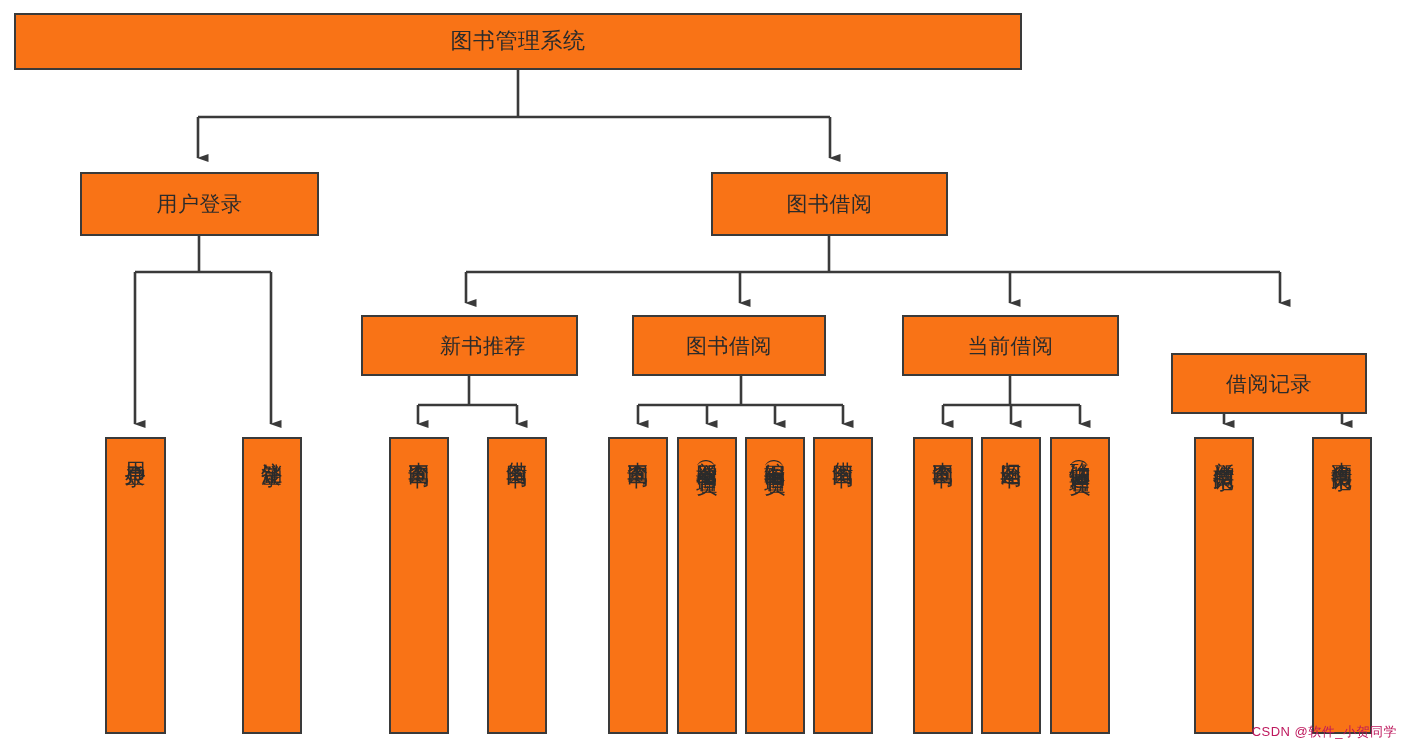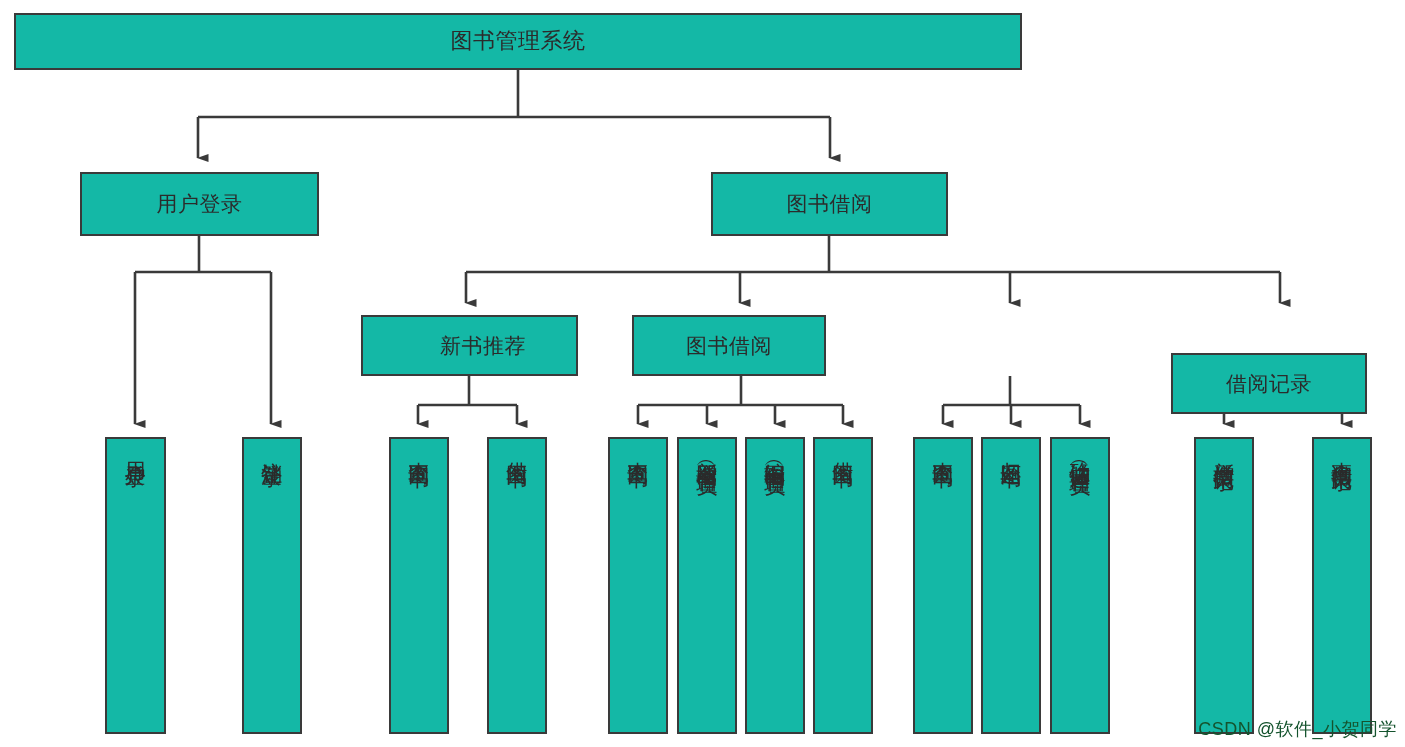--- a/index.html
+++ b/index.html
@@ -21,21 +21,21 @@
     position: absolute;
     left: 0;
     top: 0;
     width: 1405px;
     height: 747px;
     pointer-events: none;
   }
   .node {
     position: absolute;
     box-sizing: border-box;
-    background: #14b8a6;
+    background: #f97316;
     border: 2px solid #3a3a3a;
     display: flex;
     align-items: center;
     justify-content: center;
     color: #2b2b2b;
   }
   .node .label {
     display: block;
     text-align: center;
     line-height: 1.12;
@@ -54,22 +54,22 @@
     text-orientation: upright;
     font-size: 21px;
     letter-spacing: 2px;
     white-space: nowrap;
   }
   #title-node .label { font-size: 22px; }
   #watermark {
     position: absolute;
     right: 8px;
     bottom: 6px;
-    font-size: 18px;
-    color: #14532d;
+    font-size: 13px;
+    color: #be185d;
     white-space: nowrap;
     letter-spacing: 0.5px;
   }
 </style>
 </head>
 <body>
 
 <div id="canvas">
 
   <svg class="wires" viewBox="0 0 1405 747">
@@ -132,20 +132,23 @@
   <div class="node horiz" style="left:711px; top:172px; width:237px; height:64px;">
     <span class="label">图书借阅</span>
   </div>
 
   <div class="node horiz" style="left:361px; top:315px; width:217px; height:61px;padding-left:27px;">
     <span class="label">新书推荐</span>
   </div>
   <div class="node horiz" style="left:632px; top:315px; width:194px; height:61px;">
     <span class="label">图书借阅</span>
   </div>
+  <div class="node horiz" style="left:902px; top:315px; width:217px; height:61px;">
+    <span class="label">当前借阅</span>
+  </div>
   <div class="node horiz" style="left:1171px; top:315px; width:196px; height:61px;margin-top:38px;">
     <span class="label">借阅记录</span>
   </div>
 
   <div class="node vert" style="left:105px; top:437px; width:61px; height:297px;">
     <span class="label">用户登录</span>
   </div>
   <div class="node vert" style="left:242px; top:437px; width:60px; height:297px;">
     <span class="label">注销登录</span>
   </div>

